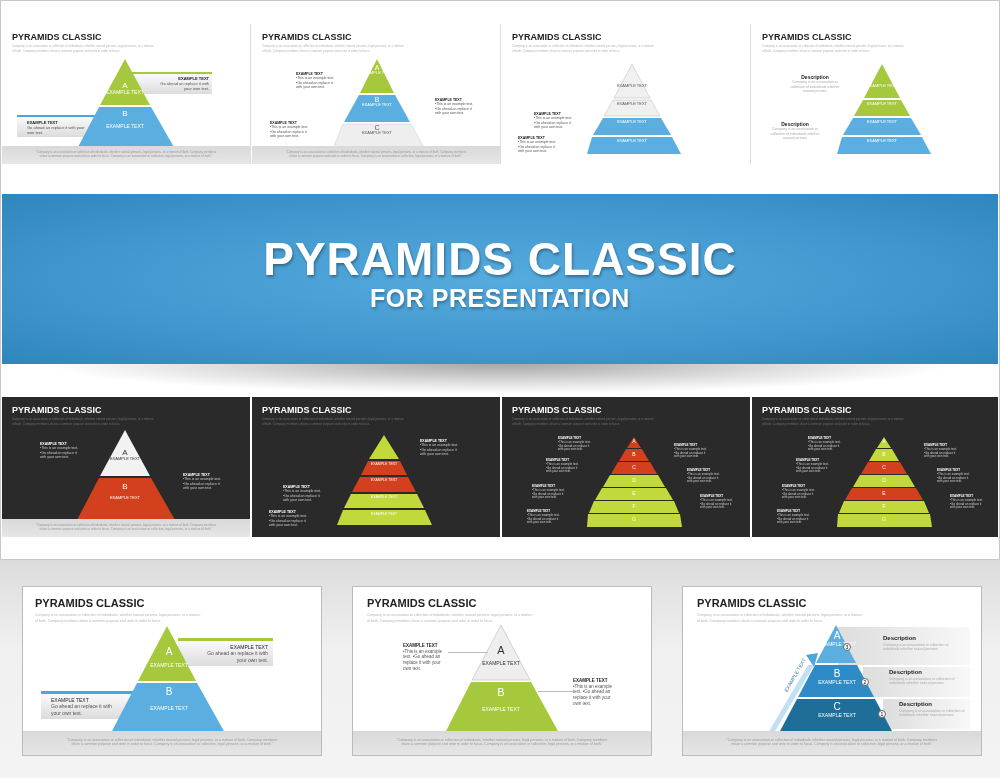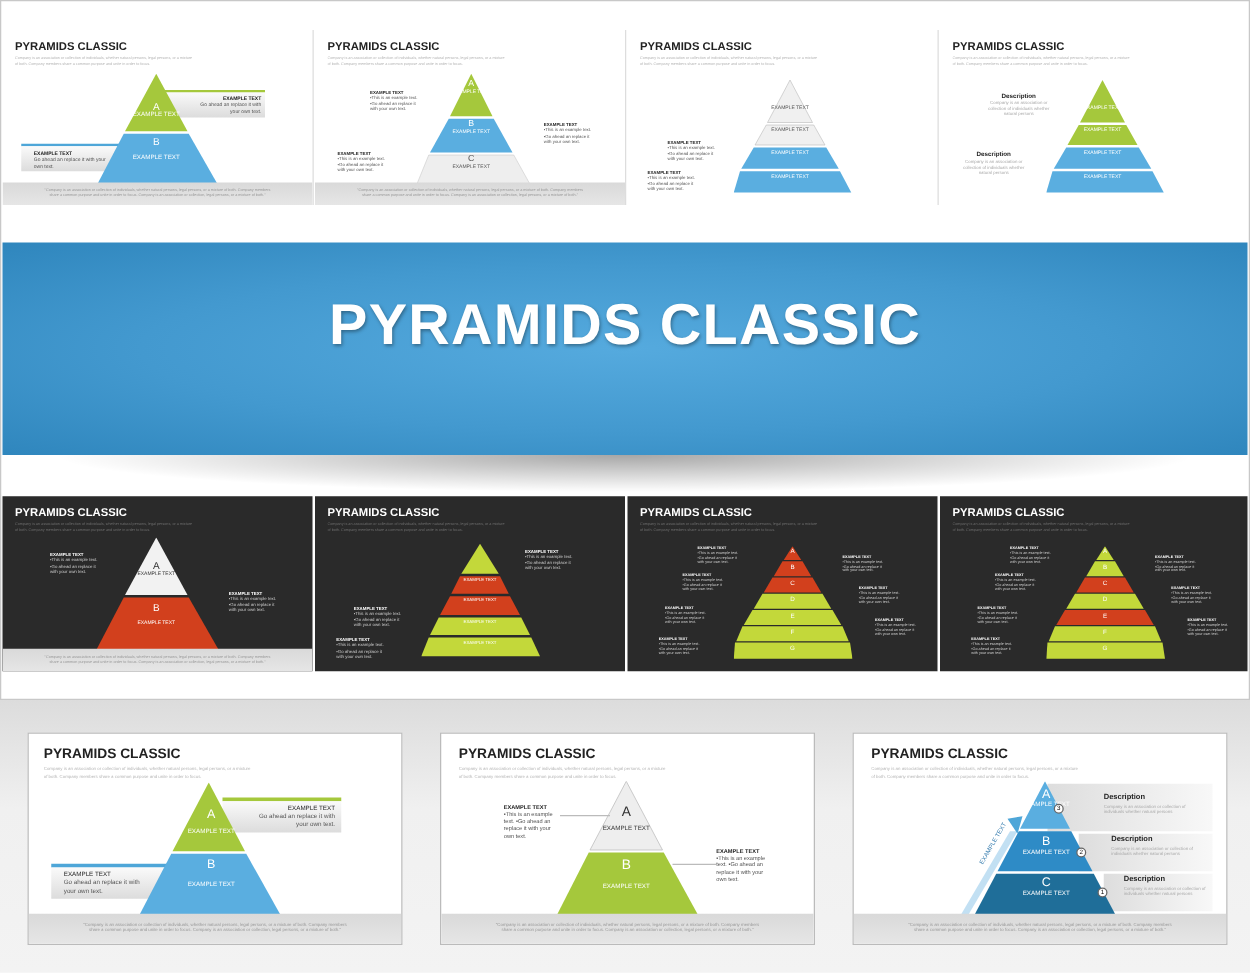--- a/index.html
+++ b/index.html
@@ -212,20 +212,21 @@
       <div class="cb" style="color:#aaa;">Company is an association or collection of individuals whether natural persons</div>
   </div>
   <div class="callout" style="left:18px;top:97px;width:50px;font-size:3.5px;text-align:center;">
     <div class="ct" style="font-size:5px;">Description</div>
       <div class="cb" style="color:#aaa;">Company is an association or collection of individuals whether natural persons</div>
   </div>
 </div>
 
 <div class="banner">
   <div class="banner-title">PYRAMIDS CLASSIC</div>
+  <div class="banner-sub">FOR PRESENTATION</div>
 </div>
 <div class="banner-shadow"></div>
 
 <div class="slide dark" style="left:2px;top:397px;width:248px;height:140px;">
   <div class="slide-title" style="left:10px;top:8px;font-size:9px;">PYRAMIDS CLASSIC</div>
   <div class="slide-sub" style="left:10px;top:20px;width:150px;font-size:3px;">Company is an association or collection of individuals, whether natural persons, legal persons, or a mixture</div>
   <div class="slide-sub" style="left:10px;top:25px;width:150px;font-size:3px;">of both. Company members share a common purpose and unite in order to focus.</div>
   <svg style="position:absolute;left:75px;top:33px;" width="100" height="90" viewBox="0 0 100 90">
     <polygon points="48,0 73,46 23,46" fill="#f2f2f2"></polygon>
     <polygon points="22,48 74,48 98,90 0,90" fill="#d2401d"></polygon>

